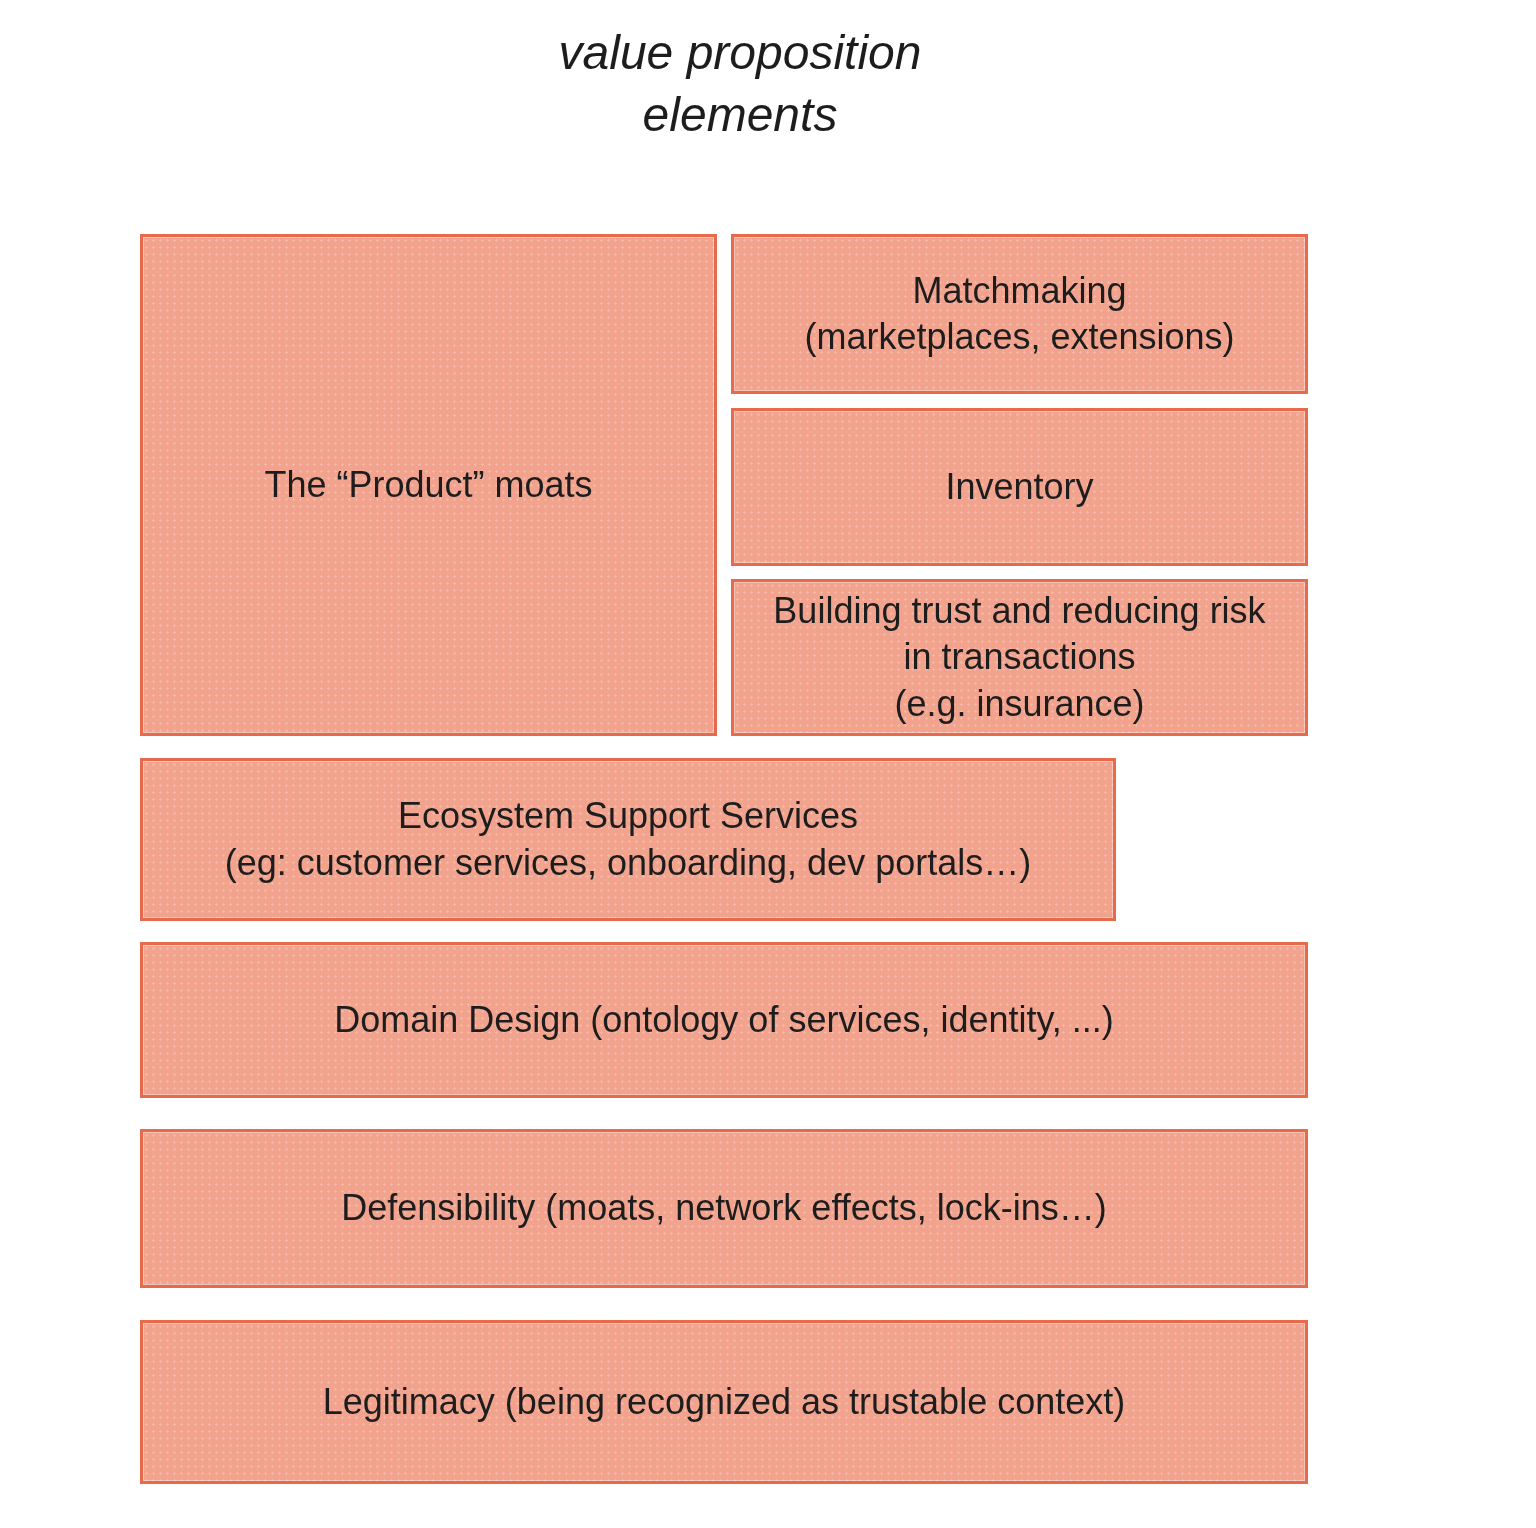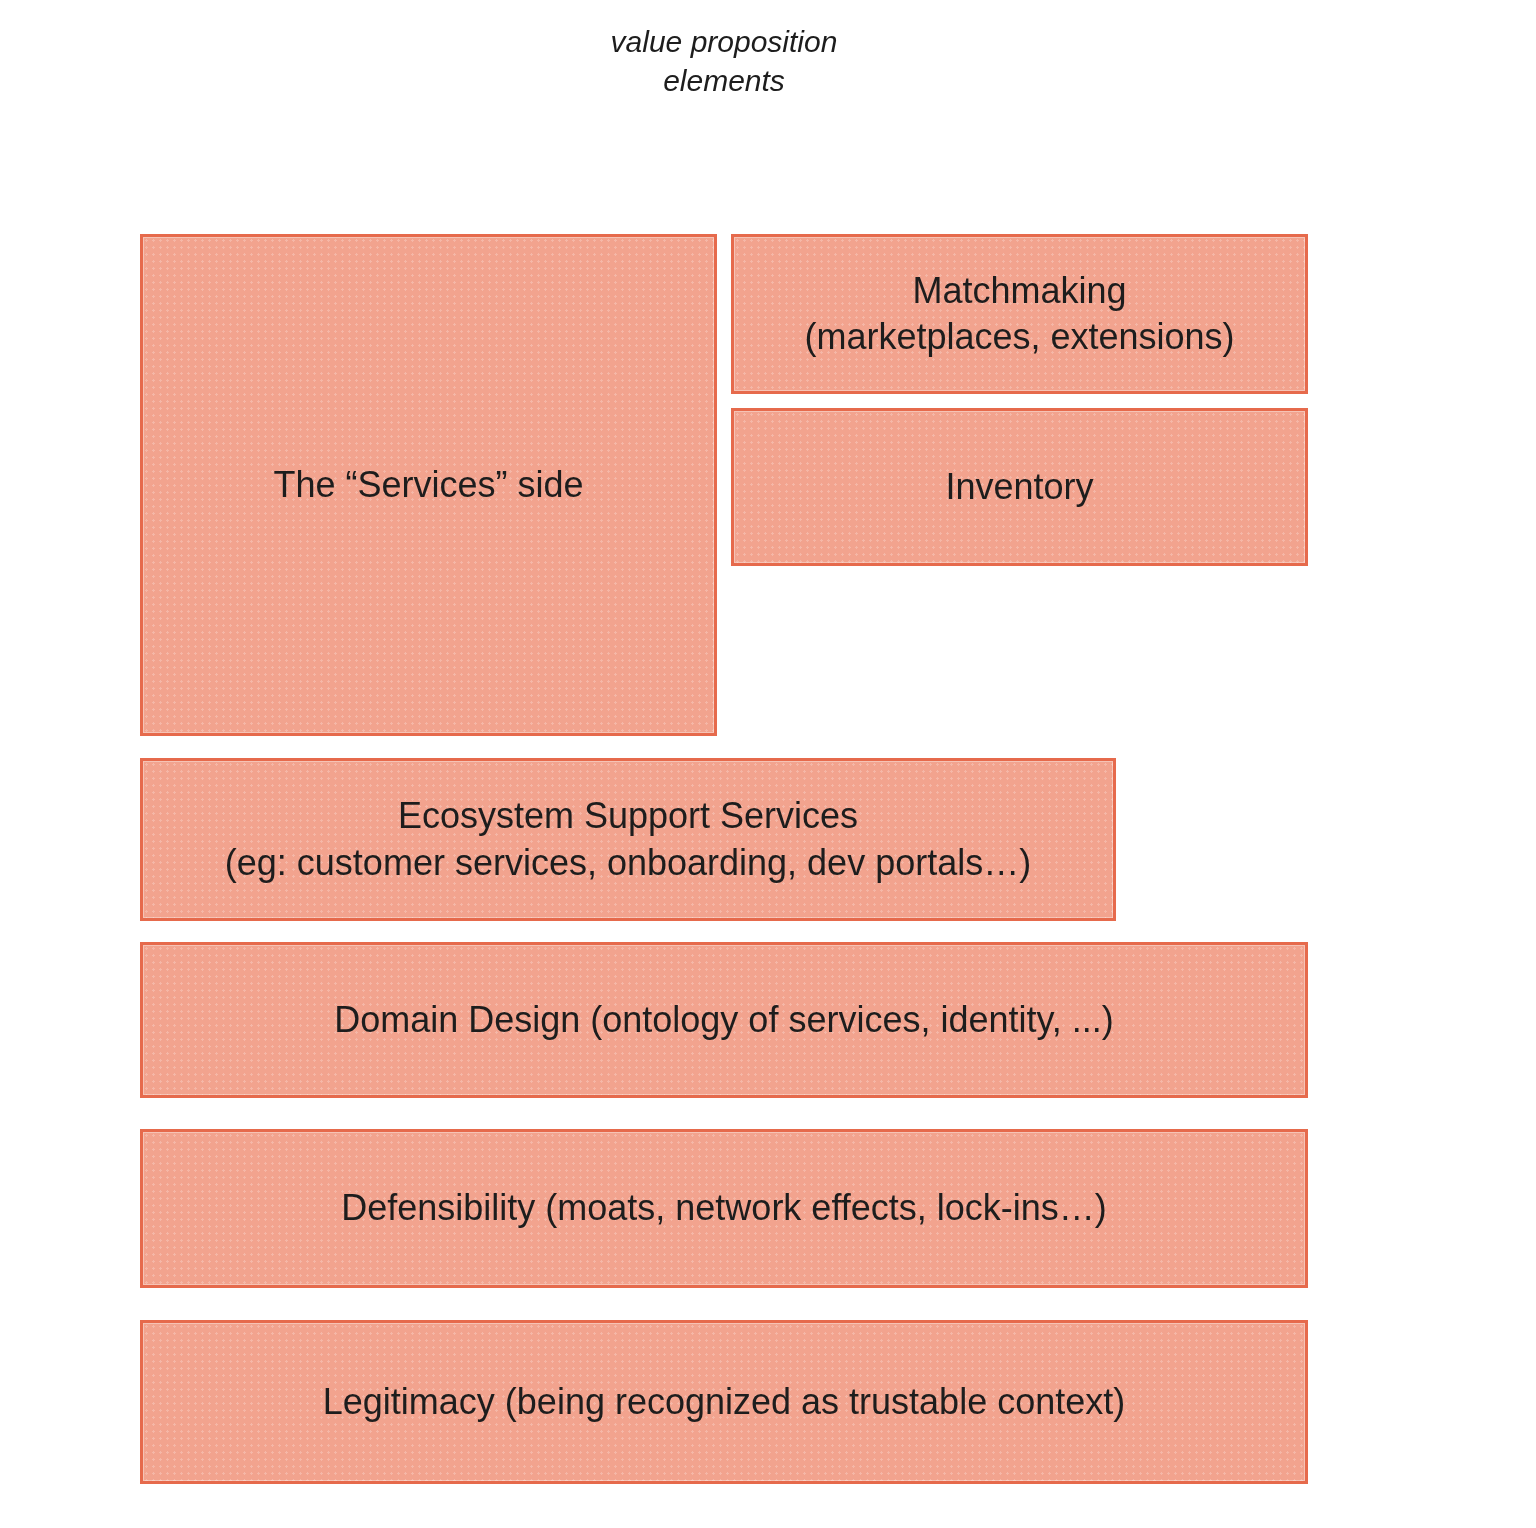--- a/index.html
+++ b/index.html
@@ -16,26 +16,26 @@
   }
   .canvas {
     position: relative;
     width: 1536px;
     height: 1528px;
     background: var(--page-bg);
     overflow: hidden;
   }
   .diagram-title {
     position: absolute;
-    left: 140px;
+    left: 156px;
     top: 22px;
     width: 1168px;
     text-align: center;
     font-style: italic;
-    font-size: 30px;
+    font-size: 48px;
     line-height: 1.3;
     font-weight: 500;
     white-space: pre-line;
     color: var(--text);
   }
   .box {
     position: absolute;
     background-color: var(--box-fill);
     
     background-image: radial-gradient(rgba(255,255,255,0.22) 1px, rgba(0,0,0,0) 1.4px);
@@ -66,32 +66,37 @@
 </style>
 </head>
 <body>
 
 <div class="canvas">
 
   <div class="diagram-title">value proposition
 elements</div>
 
   <div class="box box-product">
-    <span>The “Services” side</span>
+    <span>The “Product” moats</span>
   </div>
 
   <div class="box box-matchmaking">
     <span>Matchmaking
 (marketplaces, extensions)</span>
   </div>
 
   <div class="box box-inventory">
     <span>Inventory</span>
   </div>
 
+  <div class="box box-trust">
+    <span>Building trust and reducing risk
+in transactions
+(e.g. insurance)</span>
+  </div>
 
   <div class="box box-ecosystem">
     <span>Ecosystem Support Services
 (eg: customer services, onboarding, dev portals…)</span>
   </div>
 
   <div class="box box-domain">
     <span>Domain Design (ontology of services, identity, ...)</span>
   </div>
 

